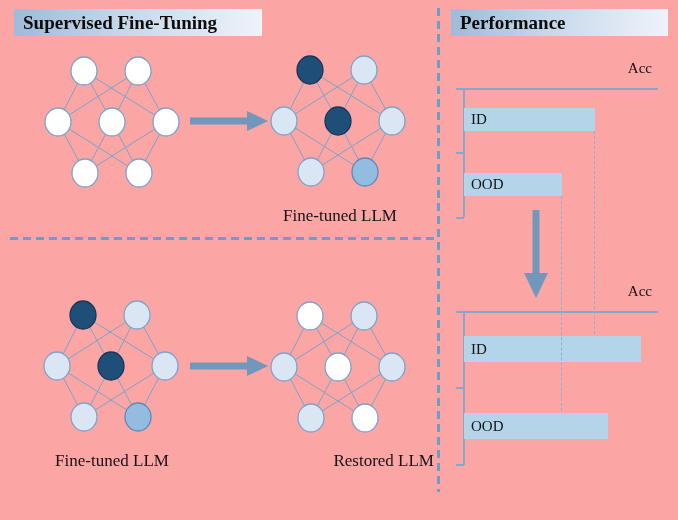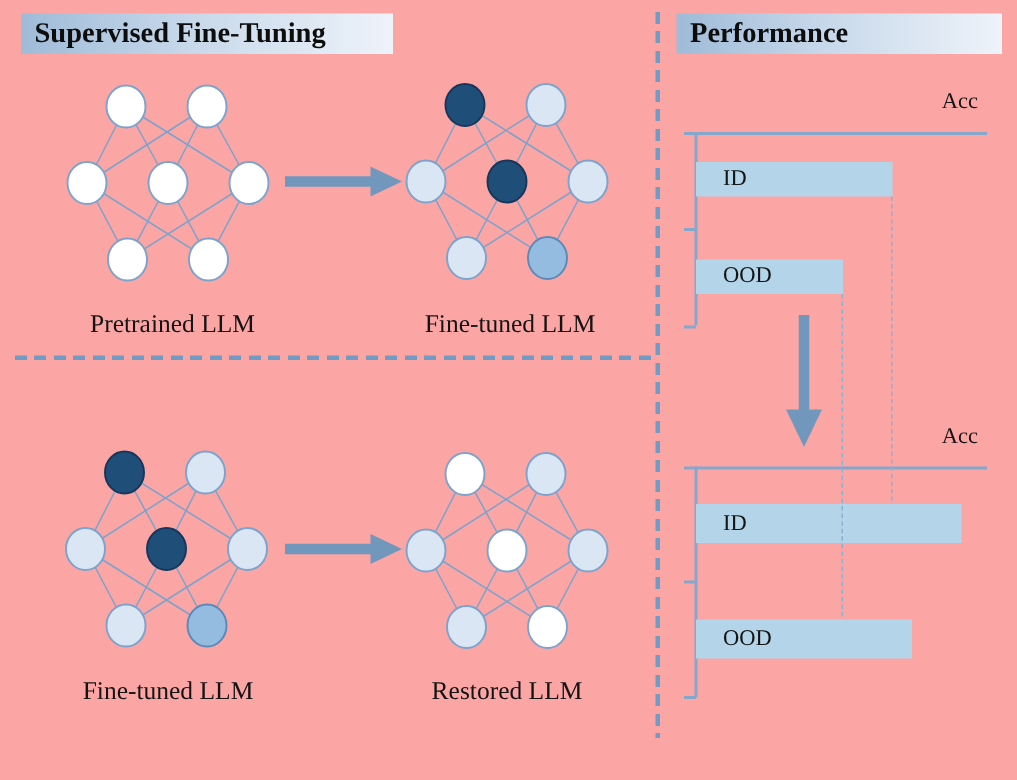--- a/index.html
+++ b/index.html
@@ -23,21 +23,21 @@
   #net-finetuned-top    { left:257px; top:55px;  }
   #net-finetuned-bottom { left:30px;  top:300px; }
   #net-restored         { left:257px; top:301px; }
   .netlabel {
     position:absolute; width:170px; text-align:center;
     font-size:17px; color:#141414;
   }
   #label-pretrained       { left:30px;  top:206px; }
   #label-finetuned-top    { left:255px; top:206px; }
   #label-finetuned-bottom { left:27px;  top:451px; }
-  #label-restored         { left:253px; top:451px; }
+  #label-restored         { left:264px; top:451px;text-align:right; }
 
   
   .arrow { position:absolute; }
   #arrow-sft  { left:190px; top:111px; }
   #arrow-pr   { left:190px; top:356px; }
   #arrow-down { left:523px; top:210px; }
 
   
   #divider-h {
     position:absolute; left:10px; top:237px; width:424px; height:3px;
@@ -59,21 +59,21 @@
   #chart-top .hline    { top:28px; }
   #chart-top .vaxis    { top:28px; height:129px; }
   #chart-top .tick-mid { top:92px; }
   #chart-top .tick-bot { top:157px; }
   #chart-bottom .hline    { top:28px; }
   #chart-bottom .vaxis    { top:28px; height:154px; }
   #chart-bottom .tick-mid { top:104px; }
   #chart-bottom .tick-bot { top:181px; }
   .bar {
     position:absolute; left:14px; height:23px; box-sizing:border-box;
-    padding-left:18px; font-size:15px; color:#141414;
+    padding-left:7px; font-size:15px; color:#141414;
     display:flex; align-items:center;
   }
   #chart-top .bar-id  { top:48px; }
   #chart-top .bar-ood { top:113px; }
   #chart-bottom .bar  { height:26px; }
   #chart-bottom .bar-id  { top:53px; }
   #chart-bottom .bar-ood { top:130px; }
 
   
   .dropline { position:absolute; width:0; border-left:1px dashed #8ab1d4; }
@@ -166,21 +166,20 @@
       <line x1="135" y1="66" x2="108" y2="117" stroke="#7ba3cc" stroke-width="1"></line>
       <ellipse cx="53" cy="15" rx="13" ry="14" fill="#ffffff" stroke="#7ba3cc" stroke-width="1.3"></ellipse>
       <ellipse cx="107" cy="15" rx="13" ry="14" fill="#dbe6f4" stroke="#7ba3cc" stroke-width="1.3"></ellipse>
       <ellipse cx="27" cy="66" rx="13" ry="14" fill="#dbe6f4" stroke="#7ba3cc" stroke-width="1.3"></ellipse>
       <ellipse cx="81" cy="66" rx="13" ry="14" fill="#ffffff" stroke="#7ba3cc" stroke-width="1.3"></ellipse>
       <ellipse cx="135" cy="66" rx="13" ry="14" fill="#dbe6f4" stroke="#7ba3cc" stroke-width="1.3"></ellipse>
       <ellipse cx="54" cy="117" rx="13" ry="14" fill="#dbe6f4" stroke="#7ba3cc" stroke-width="1.3"></ellipse>
       <ellipse cx="108" cy="117" rx="13" ry="14" fill="#ffffff" stroke="#7ba3cc" stroke-width="1.3"></ellipse>
     </svg>
 
-  <div class="netlabel" id="label-pretrained">Pretrained LLM</div>
   <div class="netlabel" id="label-finetuned-top">Fine-tuned LLM</div>
   <div class="netlabel" id="label-finetuned-bottom">Fine-tuned LLM</div>
   <div class="netlabel" id="label-restored">Restored LLM</div>
 
   <svg class="arrow" id="arrow-sft" width="78" height="20" viewBox="0 0 78 20">
     <rect class="arrow-shape" x="0" y="6.5" width="58" height="7" fill="#7297bd"></rect>
     <polygon class="arrow-shape" points="57,0 78,10 57,20" fill="#7297bd"></polygon>
   </svg>
   <svg class="arrow" id="arrow-pr" width="78" height="20" viewBox="0 0 78 20">
     <rect class="arrow-shape" x="0" y="6.5" width="58" height="7" fill="#7297bd"></rect>

